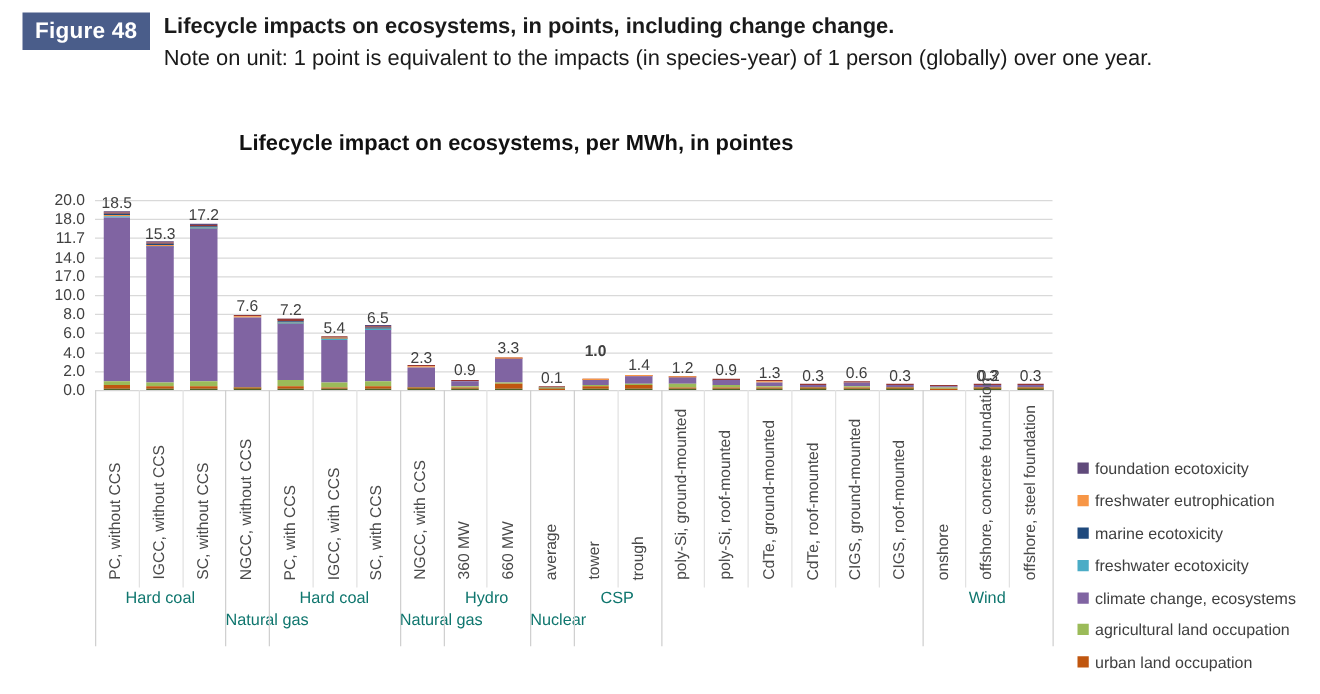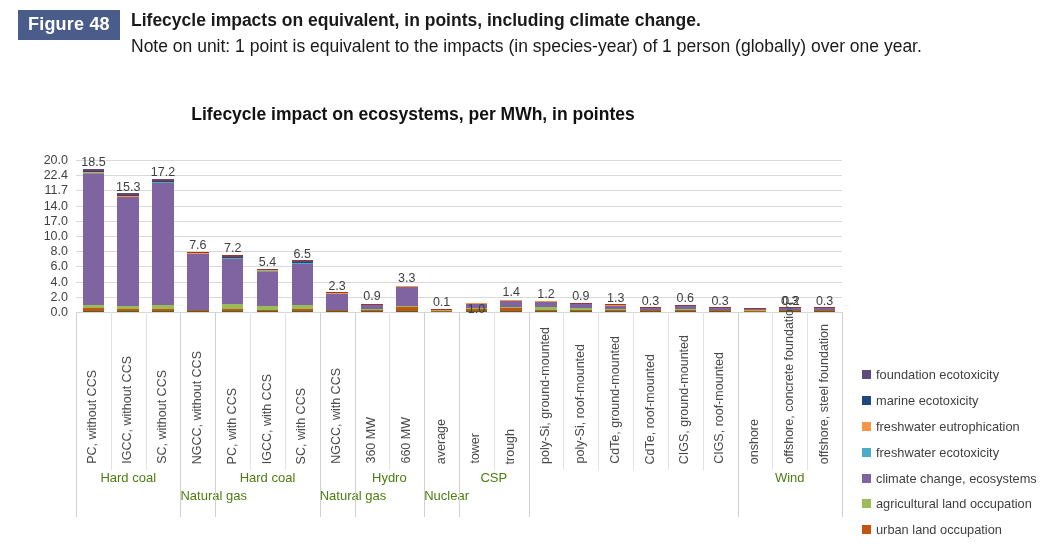--- a/index.html
+++ b/index.html
@@ -70,59 +70,59 @@
     line-height:13px;
   }
 
   
   .vsep{position:absolute;width:1px;background:#d0d0d0;}
 
   
   #grouplabels{position:absolute;left:76px;top:330px;width:766px;height:48px;}
   .grouplabel{
     position:absolute;text-align:center;
-    font-size:13px;color:#4d7c0f;white-space:nowrap;line-height:15px;
+    font-size:13px;color:#0f766e;white-space:nowrap;line-height:15px;
   }
 
   
   #legend{position:absolute;left:862px;top:222px;width:194px;}
   .legend-item{
     display:flex;align-items:center;height:25.8px;
   }
   .swatch{width:9px;height:9px;flex:0 0 9px;margin-right:5px;}
   .legend-text{font-size:12.8px;color:#3f3f3f;white-space:nowrap;}
 </style>
 </head>
 <body>
 
 <div id="header">
   <div id="fig-badge">Figure 48</div>
   <div id="header-text">
-    <span id="header-title">Lifecycle impacts on equivalent, in points, including climate change.</span>
+    <span id="header-title">Lifecycle impacts on ecosystems, in points, including change change.</span>
     <span id="header-note">Note on unit: 1 point is equivalent to the impacts (in species-year) of 1 person (globally) over one year.</span>
   </div>
 </div>
 
 <div id="chart-title">
   <span>Lifecycle impact on ecosystems, per MWh, in pointes</span>
 </div>
 
 <div id="chart">
 
   <div id="yaxis">
       <div class="ytick" style="top: 158px;">0.0</div>
       <div class="ytick" style="top: 142.8px;">2.0</div>
       <div class="ytick" style="top: 127.6px;">4.0</div>
       <div class="ytick" style="top: 112.4px;">6.0</div>
       <div class="ytick" style="top: 97.2px;">8.0</div>
       <div class="ytick" style="top: 82px;">10.0</div>
       <div class="ytick" style="top: 66.8px;">17.0</div>
       <div class="ytick" style="top: 51.6px;">14.0</div>
       <div class="ytick" style="top: 36.4px;">11.7</div>
-      <div class="ytick" style="top: 21.2px;">22.4</div>
+      <div class="ytick" style="top: 21.2px;">18.0</div>
       <div class="ytick" style="top: 6px;">20.0</div>
     </div>
   <div id="plot">
       <div class="gridline" style="top: 136.8px;"></div>
       <div class="gridline" style="top: 121.6px;"></div>
       <div class="gridline" style="top: 106.4px;"></div>
       <div class="gridline" style="top: 91.2px;"></div>
       <div class="gridline" style="top: 76px;"></div>
       <div class="gridline" style="top: 60.8px;"></div>
       <div class="gridline" style="top: 45.6px;"></div>
@@ -269,21 +269,21 @@
       <div class="bar-slot" style="left: 389.615px; width: 21.5873px;">
         <div class="bar">
           <span class="seg" style="height: 0.8px; background: rgb(149, 55, 53);"></span>
           <span class="seg" style="height: 0.8px; background: rgb(247, 150, 70);"></span>
           <span class="seg" style="height: 4.028px; background: rgb(128, 100, 162);"></span>
           <span class="seg" style="height: 0.912px; background: rgb(155, 187, 89);"></span>
           <span class="seg" style="height: 2.128px; background: rgb(192, 86, 15);"></span>
           <span class="seg" style="height: 0.8px; background: rgb(79, 98, 40);"></span>
         </div>
       </div>
-      <div class="bar-label" style="left: 365.409px; top: 143px;">1.0</div>
+      <div class="bar-label" style="left: 365.409px; top: 115px; font-weight: bold;">1.0</div>
       <div class="bar-slot" style="left: 424.434px; width: 21.5873px;">
         <div class="bar">
           <span class="seg" style="height: 0.8px; background: rgb(149, 55, 53);"></span>
           <span class="seg" style="height: 0.8px; background: rgb(247, 150, 70);"></span>
           <span class="seg" style="height: 5.928px; background: rgb(128, 100, 162);"></span>
           <span class="seg" style="height: 1.216px; background: rgb(155, 187, 89);"></span>
           <span class="seg" style="height: 2.888px; background: rgb(192, 86, 15);"></span>
           <span class="seg" style="height: 0.8px; background: rgb(79, 98, 40);"></span>
         </div>
       </div>
@@ -416,26 +416,26 @@
       <div class="grouplabel" style="left: 383px; width: 69.6364px; top: 0px;">CSP</div>
       <div class="grouplabel" style="left: 661.545px; width: 104.455px; top: 0px;">Wind</div>
     </div>
 
   <div id="legend">
       <div class="legend-item">
         <span class="swatch" style="background: rgb(96, 74, 123);"></span>
         <span class="legend-text">foundation ecotoxicity</span>
       </div>
       <div class="legend-item">
+        <span class="swatch" style="background: rgb(247, 150, 70);"></span>
+        <span class="legend-text">freshwater eutrophication</span>
+      </div>
+      <div class="legend-item">
         <span class="swatch" style="background: rgb(31, 73, 125);"></span>
         <span class="legend-text">marine ecotoxicity</span>
-      </div>
-      <div class="legend-item">
-        <span class="swatch" style="background: rgb(247, 150, 70);"></span>
-        <span class="legend-text">freshwater eutrophication</span>
       </div>
       <div class="legend-item">
         <span class="swatch" style="background: rgb(75, 172, 198);"></span>
         <span class="legend-text">freshwater ecotoxicity</span>
       </div>
       <div class="legend-item">
         <span class="swatch" style="background: rgb(128, 100, 162);"></span>
         <span class="legend-text">climate change, ecosystems</span>
       </div>
       <div class="legend-item">

